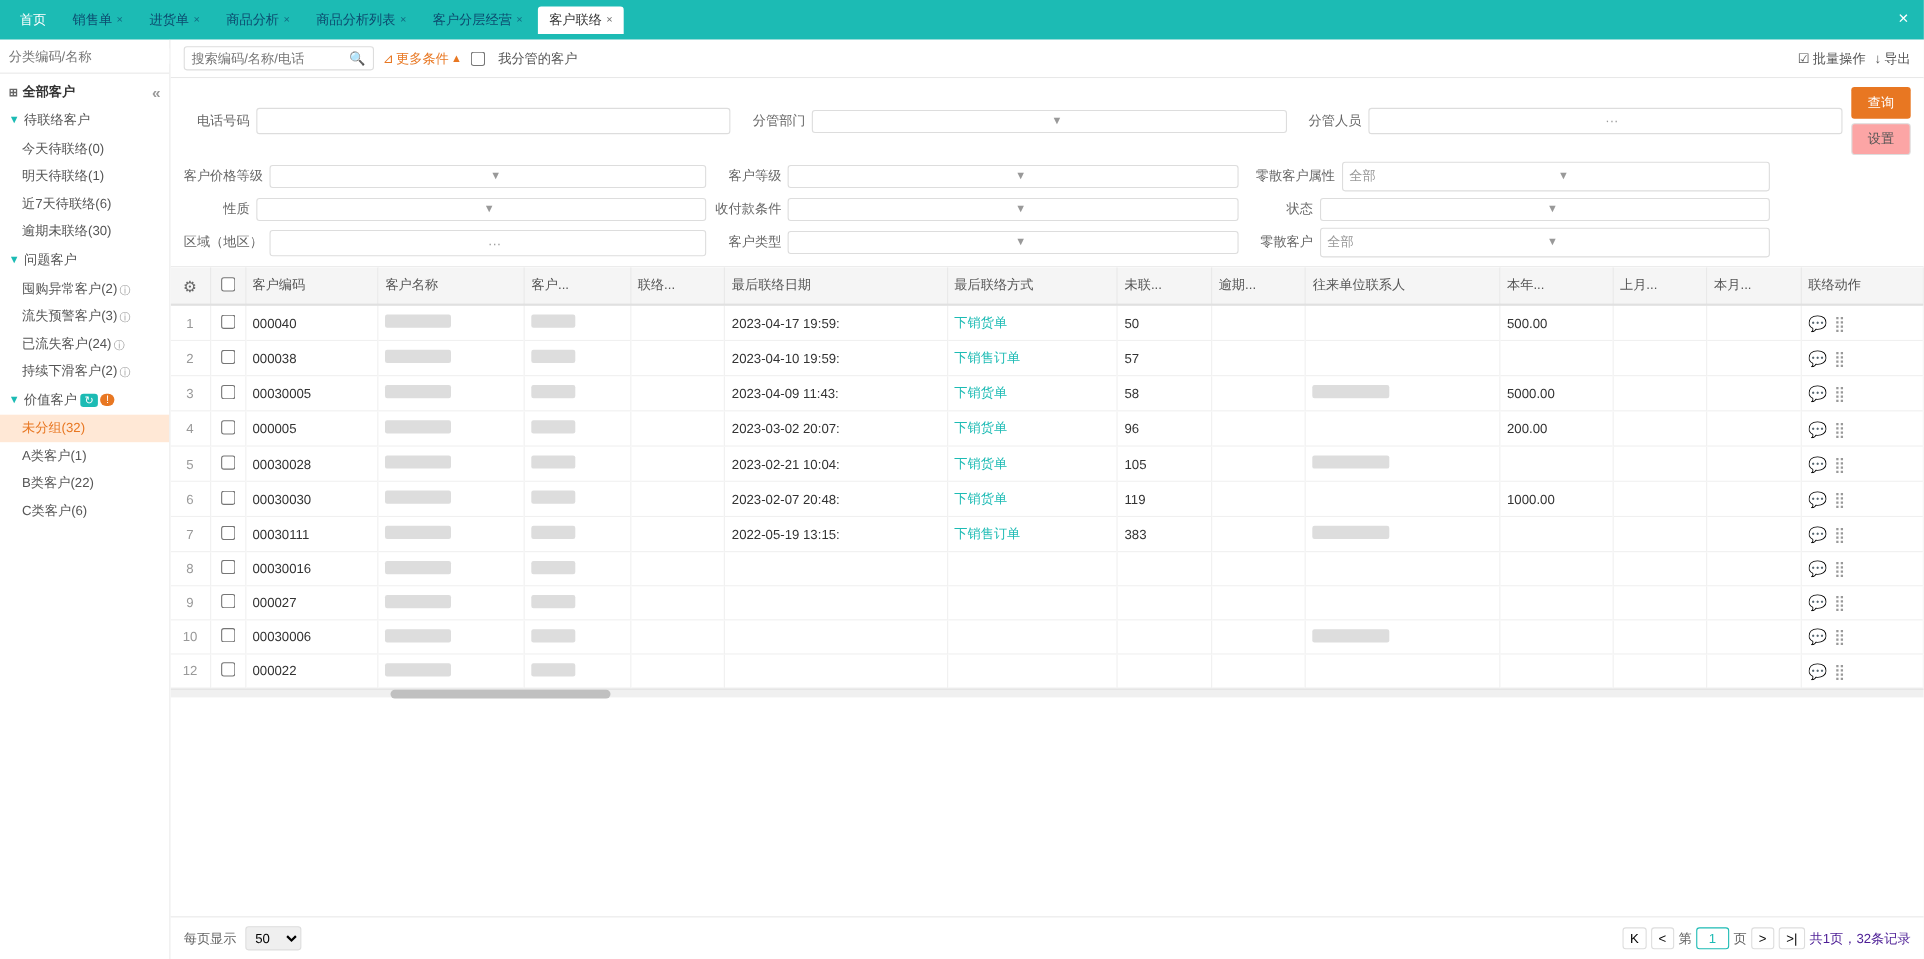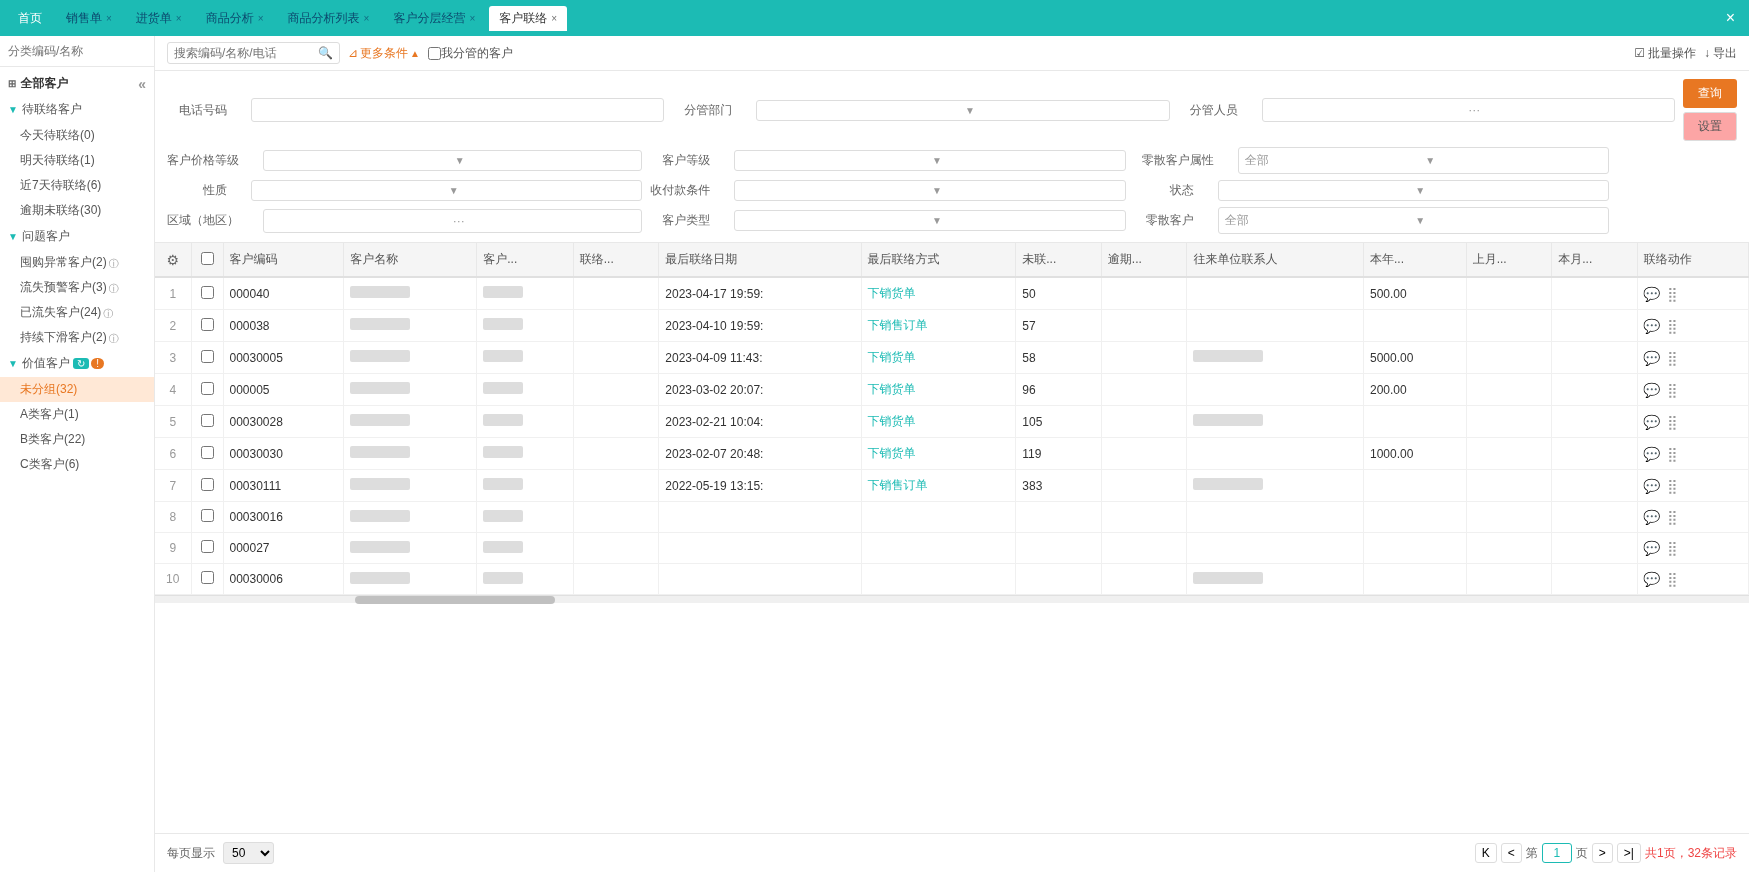--- a/index.html
+++ b/index.html
@@ -141,21 +141,21 @@
     .more-conditions {
       display: flex;
       align-items: center;
       color: #e87722;
       cursor: pointer;
       gap: 2px;
     }
     .my-customers {
       display: flex;
       align-items: center;
-      gap: 0;
+      gap: 12px;
       color: #555;
       cursor: pointer;
     }
     .top-right-actions {
       margin-left: auto;
       display: flex;
       gap: 8px;
       align-items: center;
     }
     .action-link {
@@ -176,21 +176,21 @@
       display: flex;
       align-items: center;
       gap: 8px;
       margin-bottom: 6px;
     }
     .filter-row:last-child { margin-bottom: 0; }
     .filter-field {
       display: flex;
       align-items: center;
       flex: 1;
-      gap: 24px;
+      gap: 6px;
     }
     .filter-label {
       color: #666;
       white-space: nowrap;
       min-width: 60px;
       text-align: right;
     }
     .filter-input {
       flex: 1;
       border: 1px solid #ddd;
@@ -339,21 +339,21 @@
     .page-current {
       border: 1px solid #1cbbb4;
       background: #fff;
       border-radius: 3px;
       padding: 2px 6px;
       font-size: 12px;
       color: #1cbbb4;
       width: 30px;
       text-align: center;
     }
-    .total-info { color: #ef4444; font-size: 12px; }
+    .total-info { color: #4c1d95; font-size: 12px; }
     .scroll-bar-mock {
       height: 8px;
       background: #f0f0f0;
       border-top: 1px solid #e0e0e0;
     }
     .scroll-thumb {
       height: 8px;
       background: #c0c0c0;
       border-radius: 4px;
       width: 200px;
@@ -833,20 +833,42 @@
       <td></td>
       <td></td>
       <td></td>
       <td>
         <div class="action-icons">
           <span class="action-icon">💬</span>
           <span class="action-icon">⣿</span>
         </div>
       </td>
     </tr>
+            <tr>
+      <td>12</td>
+      <td><input type="checkbox" style=""></td>
+      <td>000022</td>
+      <td><span class="blurred" style="background:#ddd;display:inline-block;min-width:60px;height:12px;border-radius:2px;"></span></td>
+      <td><span class="blurred" style="background:#ddd;display:inline-block;min-width:40px;height:12px;border-radius:2px;"></span></td>
+      <td></td>
+      <td></td>
+      <td></td>
+      <td></td>
+      <td></td>
+      <td></td>
+      <td></td>
+      <td></td>
+      <td></td>
+      <td>
+        <div class="action-icons">
+          <span class="action-icon">💬</span>
+          <span class="action-icon">⣿</span>
+        </div>
+      </td>
+    </tr>
           </tbody>
       </table>
       <div class="scroll-bar-mock">
         <div class="scroll-thumb"></div>
       </div>
     </div>
 
     <div class="table-footer">
       <span class="footer-label">每页显示</span>
       <select class="footer-select">

